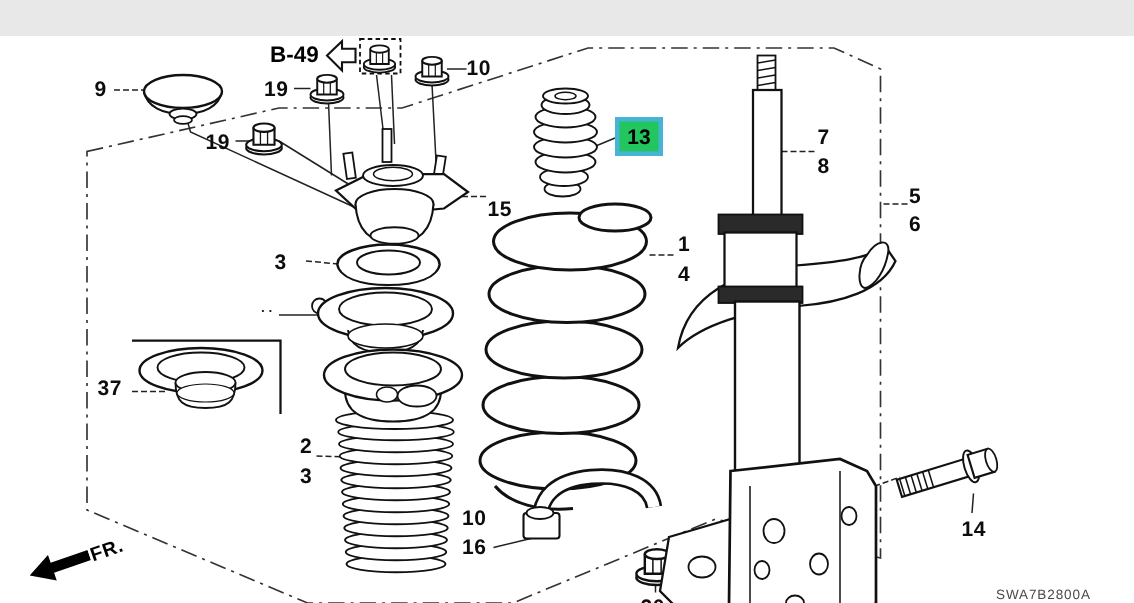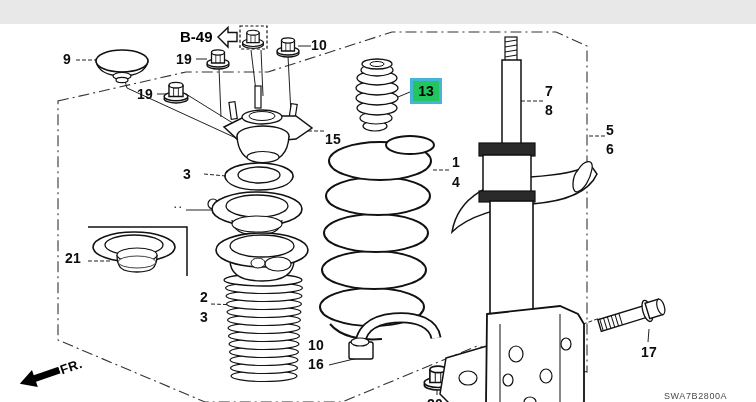--- a/index.html
+++ b/index.html
@@ -227,27 +227,27 @@
   <div class="callout" style="left:311px;top:14px;">10</div>
   <div class="callout" style="left:137px;top:63px;">19</div>
   <div class="callout" style="left:325px;top:108px;">15</div>
   <div class="callout" style="left:183px;top:143px;">3</div>
   <div class="callout" style="left:545px;top:60px;">7</div>
   <div class="callout" style="left:545px;top:79px;">8</div>
   <div class="callout" style="left:606px;top:99px;">5</div>
   <div class="callout" style="left:606px;top:118px;">6</div>
   <div class="callout" style="left:452px;top:131px;">1</div>
   <div class="callout" style="left:452px;top:151px;">4</div>
-  <div class="callout" style="left:65px;top:227px;">21</div>
+  <div class="callout" style="left:65px;top:227px;">37</div>
   <div class="callout" style="left:200px;top:266px;">2</div>
   <div class="callout" style="left:200px;top:286px;">3</div>
   <div class="callout" style="left:308px;top:314px;">10</div>
   <div class="callout" style="left:308px;top:333px;">16</div>
   <div class="callout" style="left:427px;top:373px;">20</div>
-  <div class="callout" style="left:641px;top:321px;">17</div>
+  <div class="callout" style="left:641px;top:321px;">14</div>
 
   <div id="dots-marker">. .</div>
 
   <div id="fr-arrow">
     <svg width="42" height="22" viewBox="0 0 42 22">
       <polygon points="0,11 16,2 16,7.5 42,7.5 42,14.5 16,14.5 16,20" fill="#000"></polygon>
     </svg>
     <span>FR.</span>
   </div>
 

